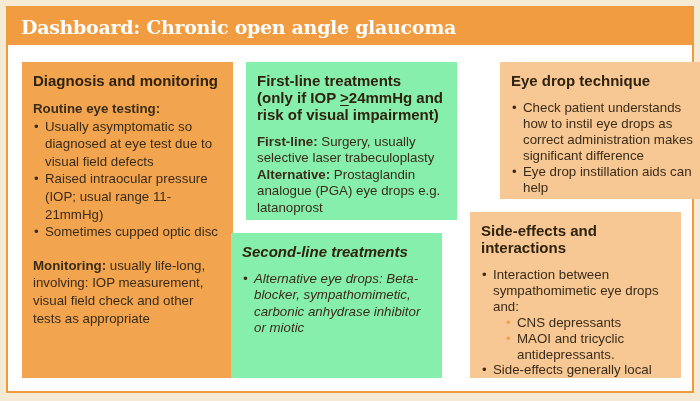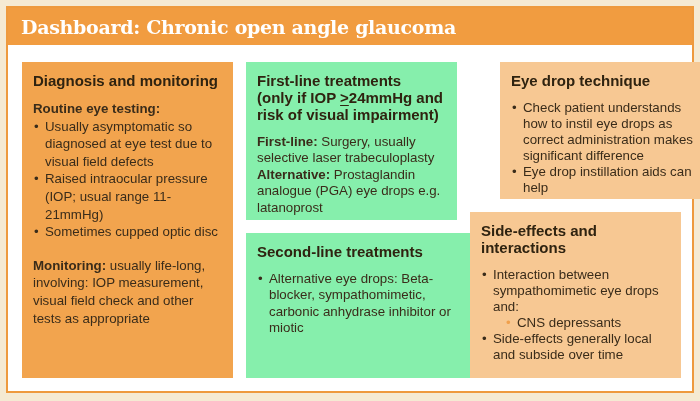--- a/index.html
+++ b/index.html
@@ -41,21 +41,21 @@
     position: absolute;
     padding: 10px 11px;
     overflow: hidden;
   }
   .panel-dark  { background: #f2a44e; }
   .panel-mid   { background: #86efac; }
   .panel-light { background: #f7c893; }
 
   #panel-diagnosis   { left: 22px;  top: 62px;  width: 211px; height: 316px; }
   #panel-first-line  { left: 246px; top: 62px;  width: 211px; height: 158px; }
-  #panel-second-line { left: 246px; top: 233px; width: 239px; height: 145px; }
+  #panel-second-line { left: 231px; top: 233px; width: 211px; height: 145px; font-style: italic; }
   #panel-eye-drop    { left: 470px; top: 62px;  width: 211px; height: 137px; margin-left: 30px; }
   #panel-side-effects{ left: 470px; top: 212px; width: 211px; height: 166px; }
 
   .panel-title {
     font-weight: 700;
     font-size: 15px;
     line-height: 17px;
     color: #2f2310;
     margin-bottom: 11px;
   }
@@ -139,20 +139,21 @@
   </section>
 
   <section class="panel panel-light" id="panel-side-effects">
     <div class="panel-title">Side-effects and interactions</div>
     <div class="body-text">
       <ul class="bullets">
         <li>
           <span>Interaction between sympathomimetic eye drops and:</span>
           <ul class="sub-bullets">
             <li>CNS depressants</li>
+            <li>MAOI and tricyclic antidepressants.</li>
           </ul>
         </li>
         <li>Side-effects generally local and subside over time</li>
       </ul>
     </div>
   </section>
 
 </div>
 
 </body></html>

